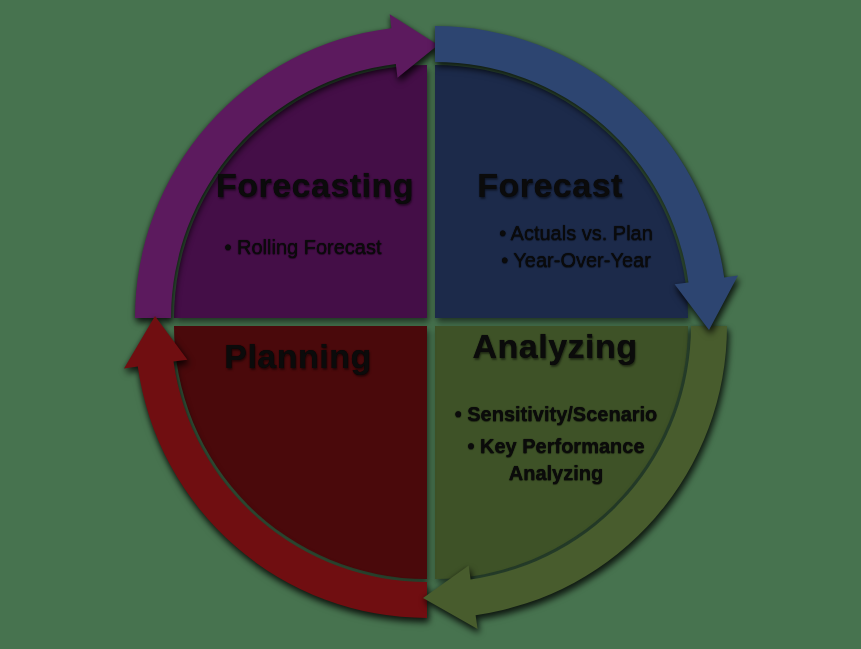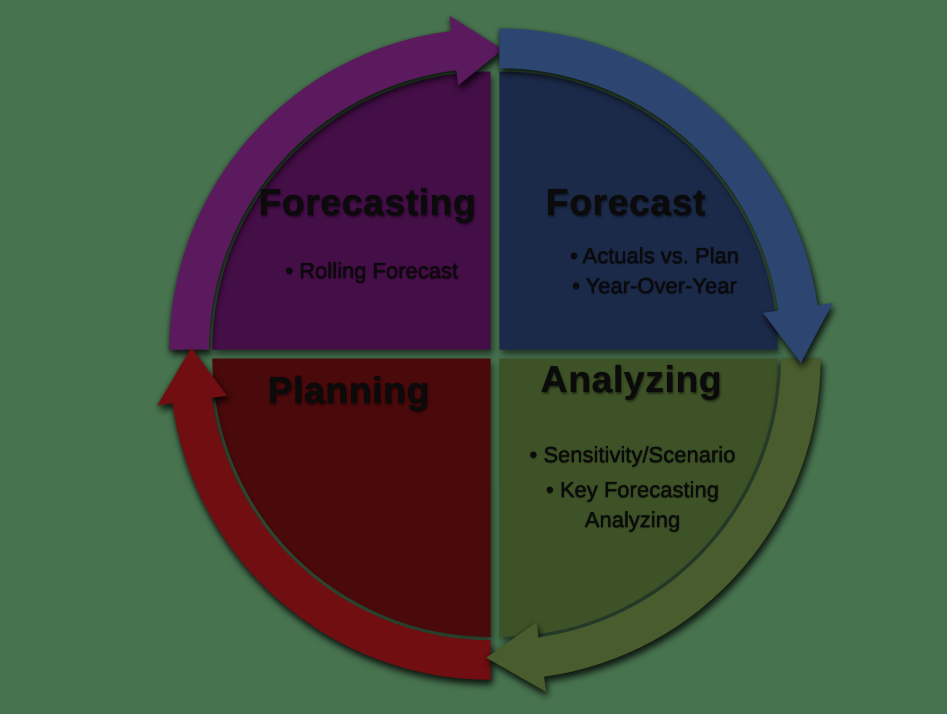--- a/index.html
+++ b/index.html
@@ -8,21 +8,20 @@
     width: 861px;
     height: 649px;
     overflow: hidden;
     background: #47734F;
     font-family: "Liberation Sans", sans-serif;
   }
   .stage {
     position: relative;
     width: 809px;
     height: 649px;
-    margin-left: 19px;
   }
   svg.diagram {
     position: absolute;
     left: 0;
     top: 0;
   }
   .q-body {
     filter: drop-shadow(2px 4px 3px rgba(0,0,0,0.55));
   }
   .q-band {
@@ -40,21 +39,21 @@
     font-size: 34px;
     font-weight: 700;
     letter-spacing: 0.5px;
     text-shadow: 1px 2px 2px rgba(0,0,0,0.45), 0 0 1px rgba(0,0,0,0.8);
   }
   .q-lines {
     font-size: 20px;
     line-height: 27px;
     text-shadow: 0 1px 1px rgba(0,0,0,0.45), 0 0 1px rgba(0,0,0,0.9);
   }
-  .q-lines .item { margin-bottom: 5px; }
+  .q-lines .item { margin-bottom: 5px; font-weight: bold; }
   .q-lines .item:last-child { margin-bottom: 0; }
 </style>
 </head>
 <body>
 
 <div class="stage">
 
   <svg class="diagram" width="861" height="649" viewBox="0 0 861 649">
     <rect x="0" y="0" width="861" height="649" fill="#47734F"></rect>
 
@@ -63,36 +62,36 @@
     <path class="q-body" d="M 435 326 L 688 326 A 253 253 0 0 1 435 579 Z" fill="#3E5227"></path>
     <path class="q-body" d="M 427 326 L 427 579 A 253 253 0 0 1 174 326 Z" fill="#4A090B"></path>
 
     <path class="q-band" d="M 135 318 A 292 292 0 0 1 391.4 28.2 L 389.7 14.3 L 438 45 L 397.5 77.8 L 395.8 63.9 A 256 256 0 0 0 171 318 Z" fill="#5C1A5E"></path>
     <path class="q-band" d="M 427 618 A 292 292 0 0 1 137.8 366.6 L 124 368.6 L 155 316 L 187.4 359.7 L 173.5 361.6 A 256 256 0 0 0 427 582 Z" fill="#700E11"></path>
     <path class="q-band" d="M 727 326 A 292 292 0 0 1 475.6 615.2 L 477.6 629 L 423 598 L 468.7 565.6 L 470.6 579.5 A 256 256 0 0 0 691 326 Z" fill="#485C2D"></path>
     <path class="q-band" d="M 435 26 A 292 292 0 0 1 724.2 277.4 L 738 275.4 L 709 330 L 674.6 284.3 L 688.5 282.4 A 256 256 0 0 0 435 62 Z" fill="#2D4571"></path>
   </svg>
 
   <div class="label q-title" style="left:315px; top:185px">Forecasting</div>
-  <div class="label q-lines" style="left:319px; top:247px">
+  <div class="label q-lines" style="left:303px; top:247px">
     <div>• Rolling Forecast</div>
   </div>
 
   <div class="label q-title" style="left:550px; top:185px">Forecast</div>
   <div class="label q-lines" style="left:576px; top:247px">
     <div>• Actuals vs. Plan</div>
     <div>• Year-Over-Year</div>
   </div>
 
   <div class="label q-title" style="left:298px; top:356px">Planning</div>
 
   <div class="label q-title" style="left:555px; top:346px">Analyzing</div>
   <div class="label q-lines" style="left:556px; top:444px">
     <div class="item">
       <div>• Sensitivity/Scenario</div>
     </div>
     <div class="item">
-      <div>• Key Forecasting</div>
+      <div>• Key Performance</div>
       <div>Analyzing</div>
     </div>
   </div>
 
 </div>
 
 </body></html>

